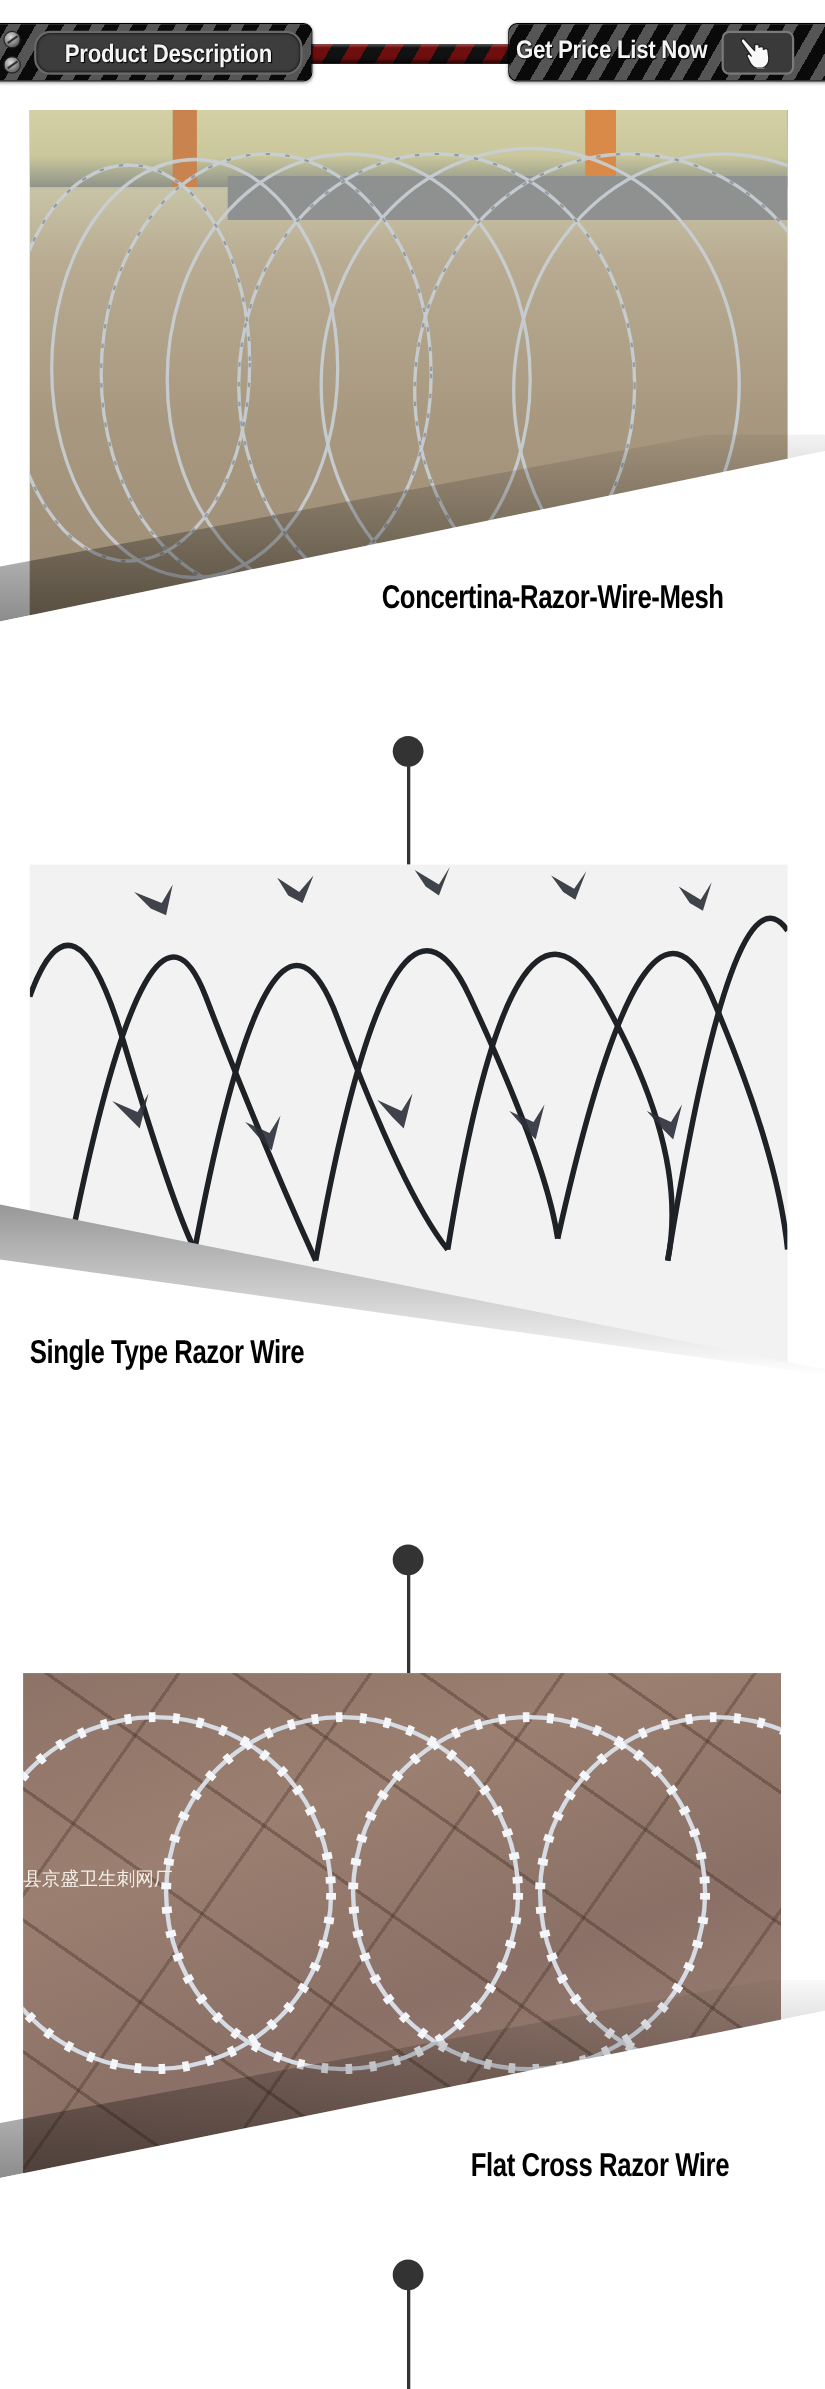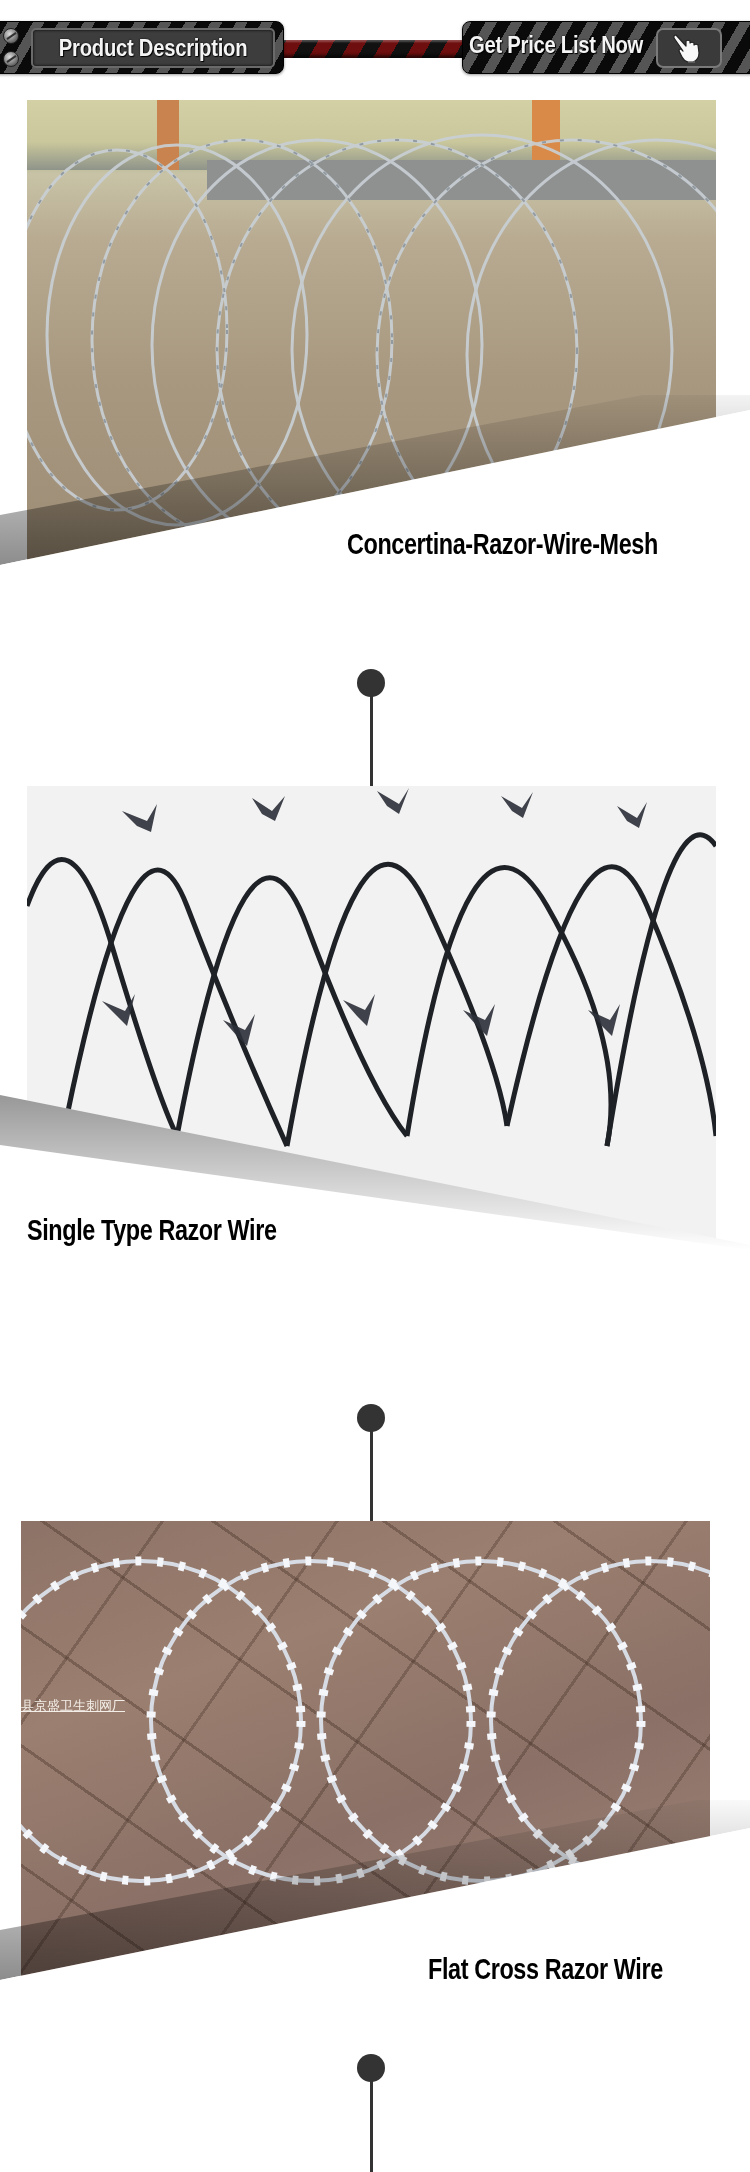--- a/index.html
+++ b/index.html
@@ -27,21 +27,21 @@
     border: 1px solid #222;
   }
   .screw::after {
     content: ""; position: absolute; left: 2px; top: 6px; width: 11px; height: 2px;
     background: #333; transform: rotate(-35deg);
   }
   .screw-1 { top: 6px; }
   .screw-2 { top: 29px; }
   .inner-plate {
     position: absolute; left: 38px; top: 6px; width: 244px; height: 40px;
-    border-radius: 5px; background: #3d3d3d;
+    border-radius: 15px; background: #3d3d3d;
     border: 2px solid #6a6a6a;
     box-shadow: inset 0 0 3px #000;
     display: flex; align-items: center; justify-content: center;
   }
   .header-text {
     font-family: "Liberation Sans", sans-serif; font-weight: 700;
     color: #f4f4f4; font-size: 23px; letter-spacing: -0.3px;
     transform: scaleX(0.88); white-space: nowrap;
     text-shadow: 1px 1px 1px #000, 0 0 2px #000;
   }
@@ -78,21 +78,21 @@
   .p2 { left: 27px; top: 786px; width: 689px; height: 462px; background: #f2f2f2; }
 
   
   .p3 {
     left: 21px; top: 1521px; width: 689px; height: 462px;
     background:
       repeating-linear-gradient(35deg, transparent 0 95px, rgba(60,40,30,0.35) 95px 98px),
       repeating-linear-gradient(-55deg, transparent 0 140px, rgba(60,40,30,0.3) 140px 143px),
       linear-gradient(160deg, #8d7367 0%, #9b7f70 30%, #8a7066 60%, #a1877a 100%);
   }
-  .watermark { position: absolute; left: 0; top: 176px; font-size: 13px; color: #f3eee8; font-family: "DejaVu Serif", serif; text-decoration: underline; }
+  .watermark { position: absolute; left: 0; top: 176px; font-size: 17px; color: #f3eee8; font-family: "DejaVu Serif", serif; }
 
   
   .wedge { position: absolute; pointer-events: none; }
 </style>
 </head>
 <body>
 
 <div class="header">
   <div class="rail"></div>
 

